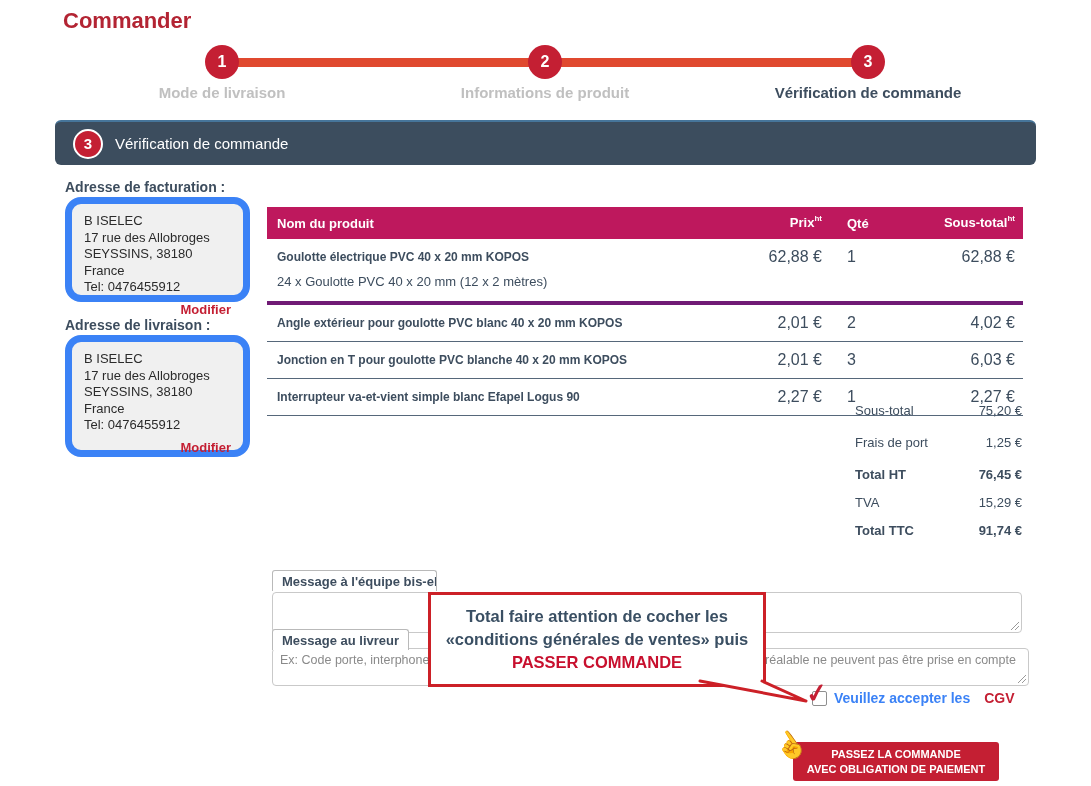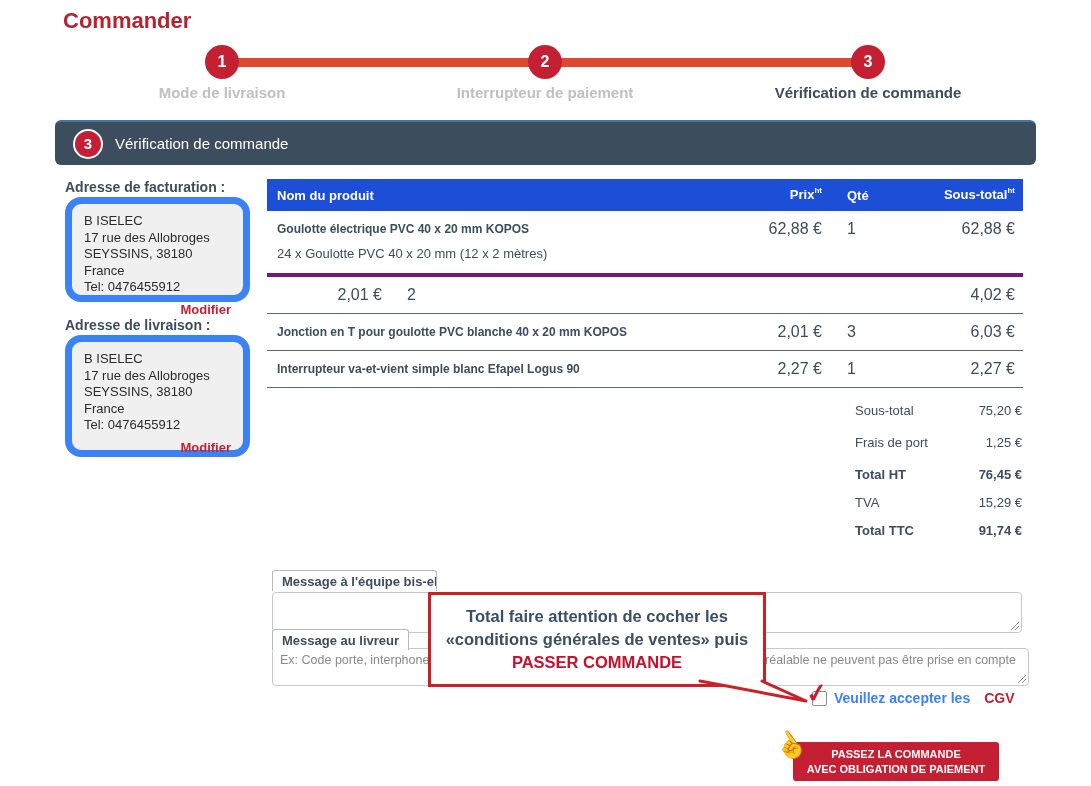--- a/index.html
+++ b/index.html
@@ -30,22 +30,22 @@
 
   
   .addr-heading { position:absolute; left:65px; font-size:14px; font-weight:bold; color:#3d4d5e; }
   .addr-box { position:absolute; left:65px; width:185px; background:#f0f0f0;
     border:7px solid #3b82f6; border-radius:16px; padding:9px 12px; font-size:13px; color:#2b2b2b; line-height:16.5px; }
   .addr-box .modifier { display:block; text-align:right; color:#c41f33; font-weight:bold; font-size:13px;
     text-decoration:none; margin-top:6px; }
 
   
   .order-table { position:absolute; left:267px; top:179px; width:756px; }
-  .ot-header { display:flex; align-items:center; background:#1d4ed8; color:#fff;
-    height:32px; font-size:13px; font-weight:bold; padding:0 8px 0 10px; }
+  .ot-header { display:flex; align-items:center; background:#be185d; color:#fff;
+    height:32px; font-size:13px; font-weight:bold; padding:0 8px 0 10px;margin-top:28px; }
   .ot-row { display:flex; align-items:flex-start; padding:9px 8px 9px 10px; border-bottom:1px solid #56677a; }
   .ot-row-wrap { border-bottom:4px solid #701a75; }
   .ot-row-wrap .ot-row { border-bottom:none; padding-bottom:2px; }
   .col-name { width:440px; }
   .col-price { width:105px; text-align:right; }
   .col-qty { width:60px; margin-left:25px; text-align:left; }
   .col-sub { flex:1; text-align:right; }
   .ot-row .col-name { font-size:12px; font-weight:bold; color:#3d4d5e; padding-top:2px; }
   .ot-row .col-price, .ot-row .col-qty, .ot-row .col-sub { font-size:16px; color:#3d4d5e; }
   .ot-detail { font-size:13px; color:#3d4d5e; padding:6px 8px 12px 10px; }
@@ -99,21 +99,21 @@
 <div class="page">
 
   <div class="page-title">Commander</div>
 
   <div>
     <div class="step-line"></div>
     <div class="step-circle" style="left:205px;">1</div>
     <div class="step-circle" style="left:528px;">2</div>
     <div class="step-circle" style="left:851px;">3</div>
     <div class="step-label" style="left:72px;">Mode de livraison</div>
-    <div class="step-label" style="left:395px;">Interrupteur de paiement</div>
+    <div class="step-label" style="left:395px;">Informations de produit</div>
     <div class="step-label active" style="left:718px;">Vérification de commande</div>
   </div>
 
   <div class="section-bar">
     <div class="num">3</div>
     <div class="txt">Vérification de commande</div>
   </div>
 
   <div class="addr-heading" style="top:179px;">Adresse de facturation :</div>
   <div class="addr-box" style="top:197px; height:105px;">
@@ -147,20 +147,21 @@
       <div class="ot-row">
         <div class="col-name">Goulotte électrique PVC 40 x 20 mm KOPOS</div>
         <div class="col-price">62,88 €</div>
         <div class="col-qty">1</div>
         <div class="col-sub">62,88 €</div>
       </div>
       <div class="ot-detail">24 x Goulotte PVC 40 x 20 mm (12 x 2 mètres)</div>
     </div>
 
     <div class="ot-row">
+      <div class="col-name">Angle extérieur pour goulotte PVC blanc 40 x 20 mm KOPOS</div>
       <div class="col-price">2,01 €</div>
       <div class="col-qty">2</div>
       <div class="col-sub">4,02 €</div>
     </div>
 
     <div class="ot-row">
       <div class="col-name">Jonction en T pour goulotte PVC blanche 40 x 20 mm KOPOS</div>
       <div class="col-price">2,01 €</div>
       <div class="col-qty">3</div>
       <div class="col-sub">6,03 €</div>

